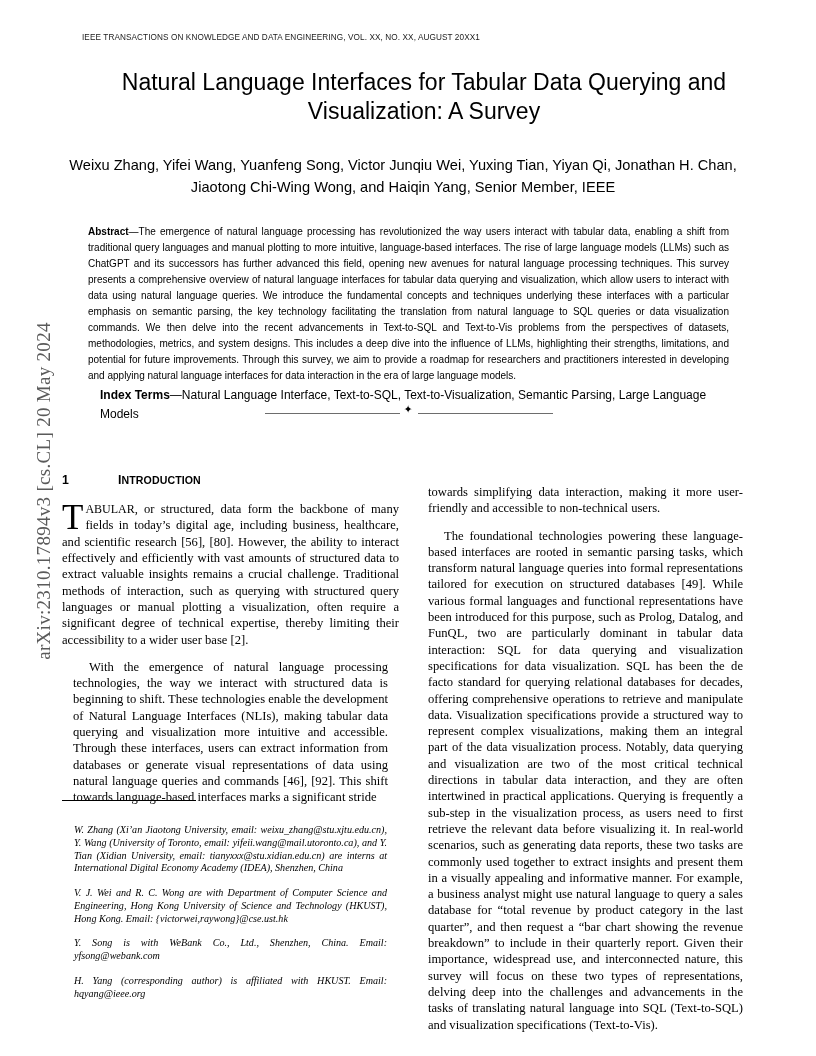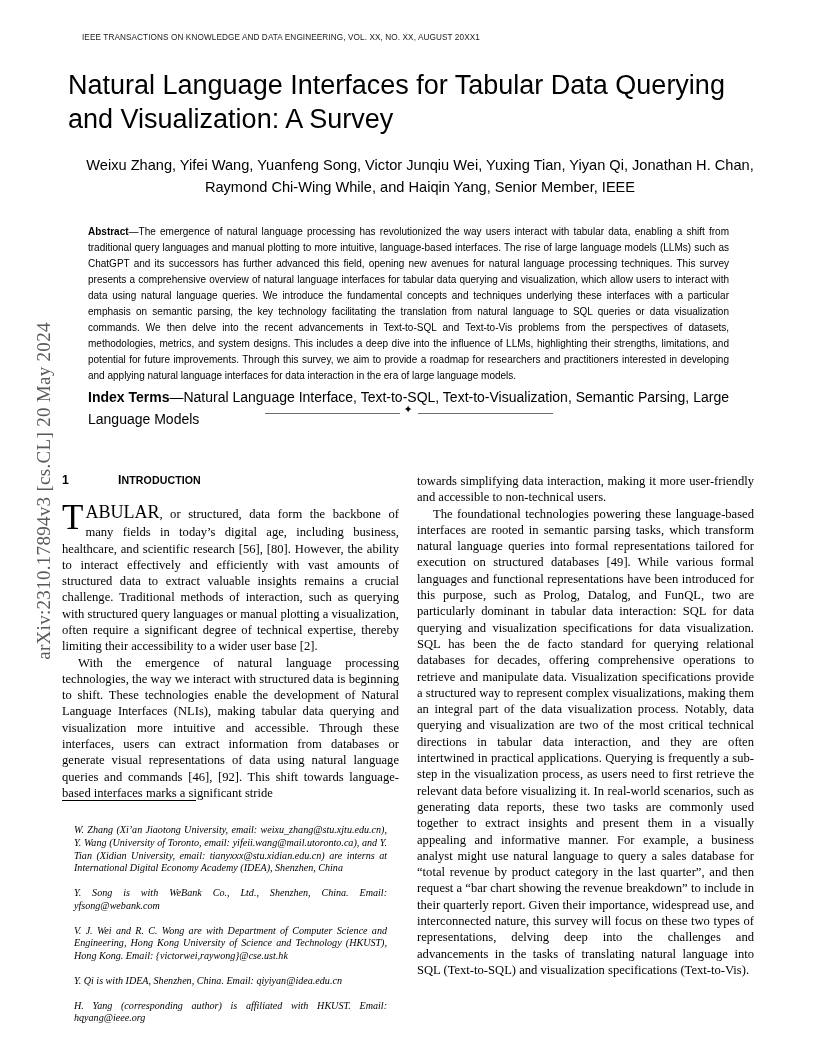--- a/index.html
+++ b/index.html
@@ -49,33 +49,33 @@
     color: #5a5a5a;
     letter-spacing: 0.3px;
     white-space: nowrap;
     text-align: center;
   }
 
   
   .title {
     position: absolute;
     top: 68px;
-    left: 68px;
+    left: 84px;
     width: 680px;
-    text-align: left;
-    font-family: "Liberation Sans", "DejaVu Sans", sans-serif;
-    font-size: 27px;
+    text-align: center;
+    font-family: "Liberation Sans", "DejaVu Sans", sans-serif;
+    font-size: 23px;
     line-height: 1.27;
     font-weight: 400;
     color: #000;
   }
   .authors {
     position: absolute;
     top: 155px;
-    left: 72px;
+    left: 55px;
     width: 696px;
     text-align: center;
     font-family: "Liberation Sans", "DejaVu Sans", sans-serif;
     font-size: 14.6px;
     line-height: 1.48;
     color: #000;
   }
   .authors .em { }
 
   
@@ -90,24 +90,24 @@
     text-align: justify;
     color: #000;
   }
   .abstract .lead,
   .idxterms .lead {
     font-weight: bold;
   }
   .idxterms {
     position: absolute;
     top: 386px;
-    left: 88px;
+    left: 100px;
     width: 641px;
     font-family: "Liberation Sans", "DejaVu Sans", sans-serif;
-    font-size: 14px;
+    font-size: 12px;
     line-height: 1.6;
     color: #000;
   }
 
   
   .divider {
     position: absolute;
     top: 413px;
     left: 88px;
     width: 641px;
@@ -160,41 +160,41 @@
   }
   .sec-head .num { margin-right: 11px; }
   .sec-head .scap {
     font-size: 10.6px;
     text-transform: uppercase;
     padding-left: 38px;
   }
   .sec-head .scap .big { font-size: 12.3px; }
 
   p.para {
-    margin: 0;
+    margin: 11px;
     text-indent: 16px;
   }
   p.para.first { text-indent: 0; }
 
   
   .dropcap-para {
     margin: 0;
     text-indent: 0;
   }
   .dropcap {
     float: left;
     font-family: "Liberation Serif", "DejaVu Serif", serif;
     font-size: 35px;
     line-height: 29px;
     padding: 1px 2px 0 0;
     margin-top: 1px;
   }
   .smallcaps-run {
     font-variant: small-caps;
-    font-size: 18px;
+    font-size: 12px;
   }
 
   
   .footnote-rule {
     position: absolute;
     left: 62px;
     top: 800px;
     width: 134px;
     height: 1px;
     background: #000;
@@ -222,21 +222,21 @@
     <span>IEEE TRANSACTIONS ON KNOWLEDGE AND DATA ENGINEERING, VOL. XX, NO. XX, AUGUST 20XX</span>
     <span class="pagenum">1</span>
   </div>
 
   <div class="arxiv-stamp">arXiv:2310.17894v3  [cs.CL]  20 May 2024</div>
 
   <div class="title">Natural Language Interfaces for Tabular Data Querying and Visualization: A Survey</div>
 
   <div class="authors">
     <div>Weixu Zhang, Yifei Wang, Yuanfeng Song, Victor Junqiu Wei, Yuxing Tian, Yiyan Qi, Jonathan H. Chan,</div>
-    <div><span>Raymond Chi-Wing While, and Haiqin Yang, </span><span class="em">Senior Member, IEEE</span></div>
+    <div><span>Jiaotong Chi-Wing Wong, and Haiqin Yang, </span><span class="em">Senior Member, IEEE</span></div>
   </div>
 
   <div class="abstract">
     <span class="lead">Abstract</span><span>—</span><span>The emergence of natural language processing has revolutionized the way users interact with tabular data, enabling a shift from traditional query languages and manual plotting to more intuitive, language-based interfaces. The rise of large language models (LLMs) such as ChatGPT and its successors has further advanced this field, opening new avenues for natural language processing techniques. This survey presents a comprehensive overview of natural language interfaces for tabular data querying and visualization, which allow users to interact with data using natural language queries. We introduce the fundamental concepts and techniques underlying these interfaces with a particular emphasis on semantic parsing, the key technology facilitating the translation from natural language to SQL queries or data visualization commands. We then delve into the recent advancements in Text-to-SQL and Text-to-Vis problems from the perspectives of datasets, methodologies, metrics, and system designs. This includes a deep dive into the influence of LLMs, highlighting their strengths, limitations, and potential for future improvements. Through this survey, we aim to provide a roadmap for researchers and practitioners interested in developing and applying natural language interfaces for data interaction in the era of large language models.</span>
   </div>
 
   <div class="idxterms">
     <span class="lead">Index Terms</span><span>—</span><span>Natural Language Interface, Text-to-SQL, Text-to-Visualization, Semantic Parsing, Large Language Models</span>
   </div>
 
@@ -257,19 +257,18 @@
   </div>
 
   <div class="col col-right">
     <p class="para first">towards simplifying data interaction, making it more user-friendly and accessible to non-technical users.</p>
     <p class="para">The foundational technologies powering these language-based interfaces are rooted in semantic parsing tasks, which transform natural language queries into formal representations tailored for execution on structured databases [49]. While various formal languages and functional representations have been introduced for this purpose, such as Prolog, Datalog, and FunQL, two are particularly dominant in tabular data interaction: SQL for data querying and visualization specifications for data visualization. SQL has been the de facto standard for querying relational databases for decades, offering comprehensive operations to retrieve and manipulate data. Visualization specifications provide a structured way to represent complex visualizations, making them an integral part of the data visualization process. Notably, data querying and visualization are two of the most critical technical directions in tabular data interaction, and they are often intertwined in practical applications. Querying is frequently a sub-step in the visualization process, as users need to first retrieve the relevant data before visualizing it. In real-world scenarios, such as generating data reports, these two tasks are commonly used together to extract insights and present them in a visually appealing and informative manner. For example, a business analyst might use natural language to query a sales database for “total revenue by product category in the last quarter”, and then request a “bar chart showing the revenue breakdown” to include in their quarterly report. Given their importance, widespread use, and interconnected nature, this survey will focus on these two types of representations, delving deep into the challenges and advancements in the tasks of translating natural language into SQL (Text-to-SQL) and visualization specifications (Text-to-Vis).</p>
   </div>
 
   <div class="footnote-rule"></div>
   <div class="footnotes">
     <p>W. Zhang (Xi’an Jiaotong University, email: weixu_zhang@stu.xjtu.edu.cn), Y. Wang (University of Toronto, email: yifeii.wang@mail.utoronto.ca), and Y. Tian (Xidian University, email: tianyxxx@stu.xidian.edu.cn) are interns at International Digital Economy Academy (IDEA), Shenzhen, China</p>
+    <p>V. J. Wei and R. C. Wong are with Department of Computer Science and Engineering, Hong Kong University of Science and Technology (HKUST), Hong Kong. Email: {victorwei,raywong}@cse.ust.hk</p>
     <p>Y. Song is with WeBank Co., Ltd., Shenzhen, China. Email: yfsong@webank.com</p>
-    <p>V. J. Wei and R. C. Wong are with Department of Computer Science and Engineering, Hong Kong University of Science and Technology (HKUST), Hong Kong. Email: {victorwei,raywong}@cse.ust.hk</p>
-    <p>Y. Qi is with IDEA, Shenzhen, China. Email: qiyiyan@idea.edu.cn</p>
     <p>H. Yang (corresponding author) is affiliated with HKUST. Email: hqyang@ieee.org</p>
   </div>
 
 </div>
 
 </body></html>

